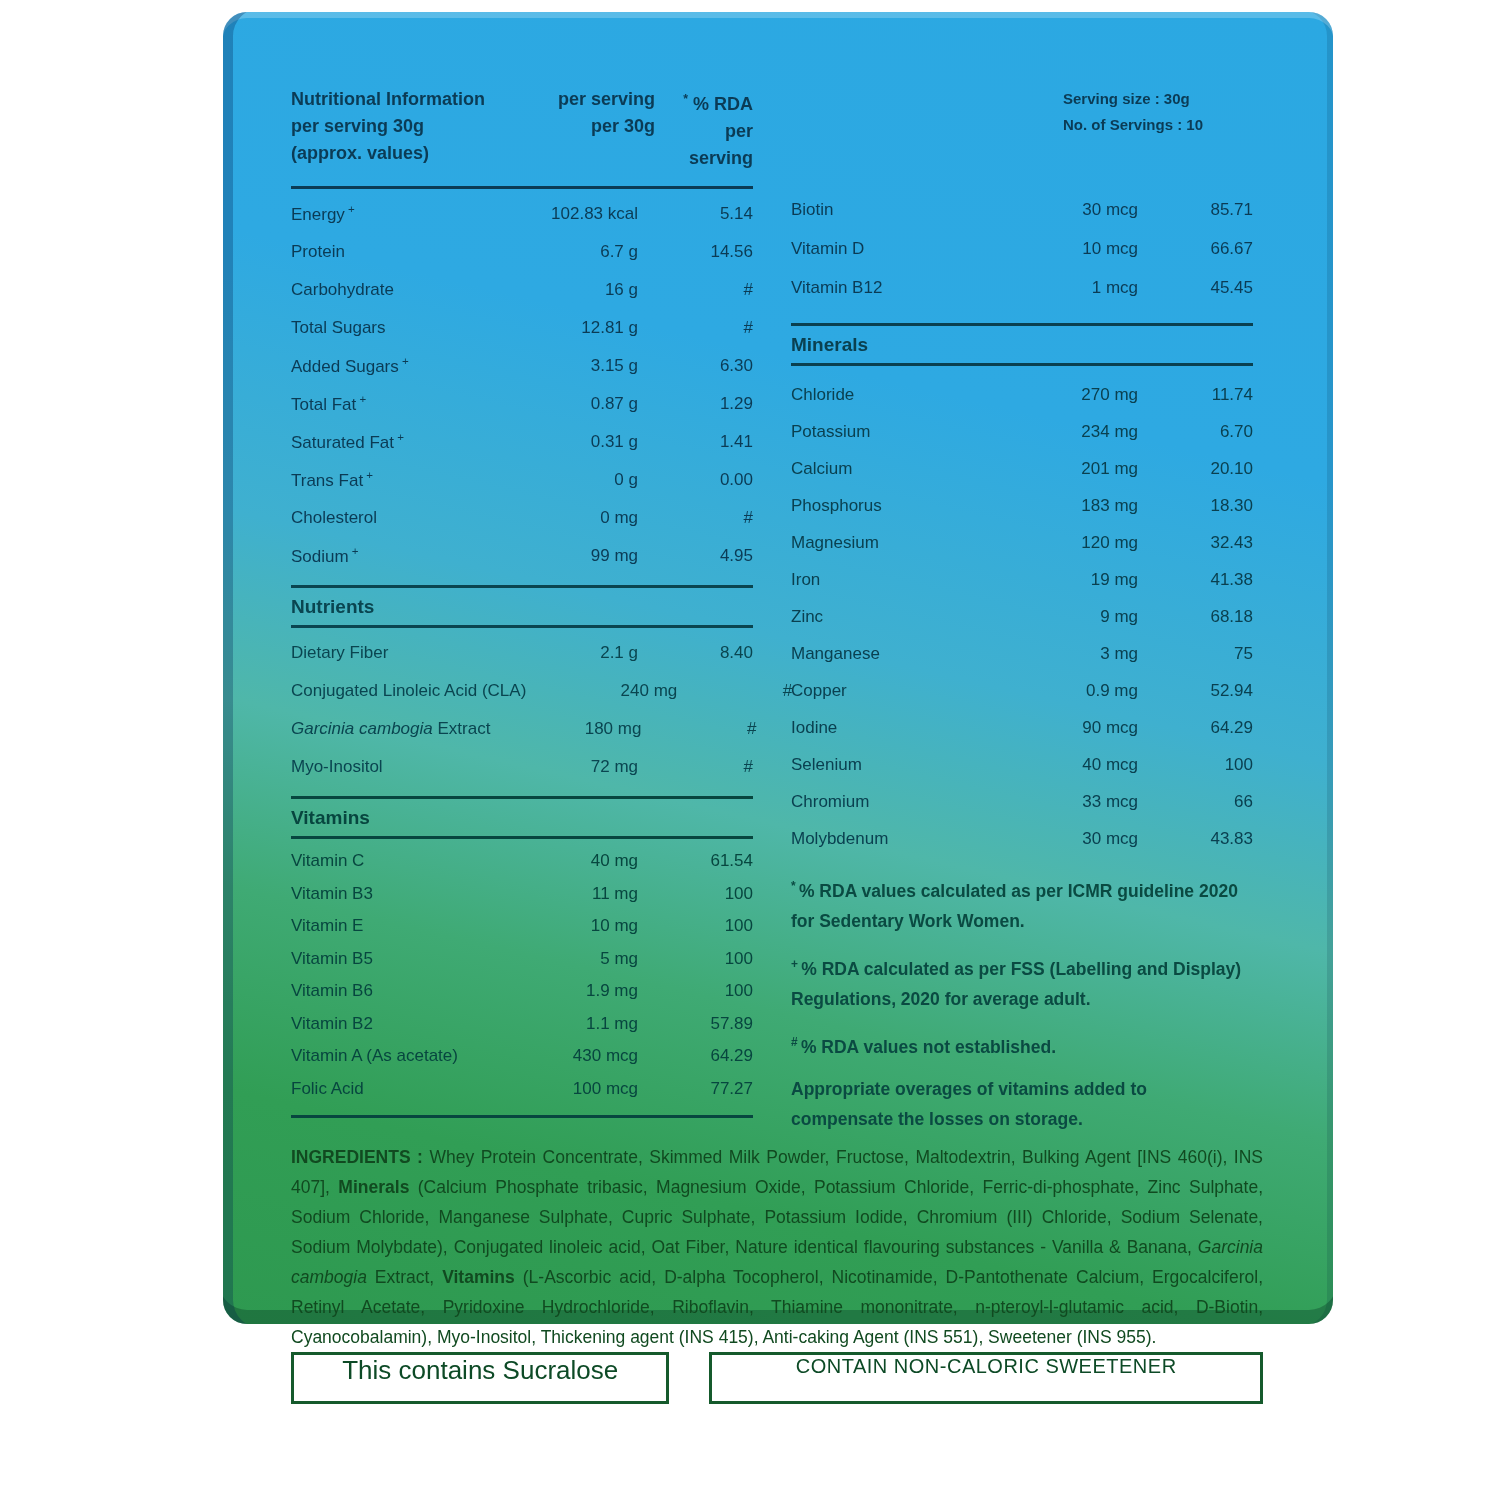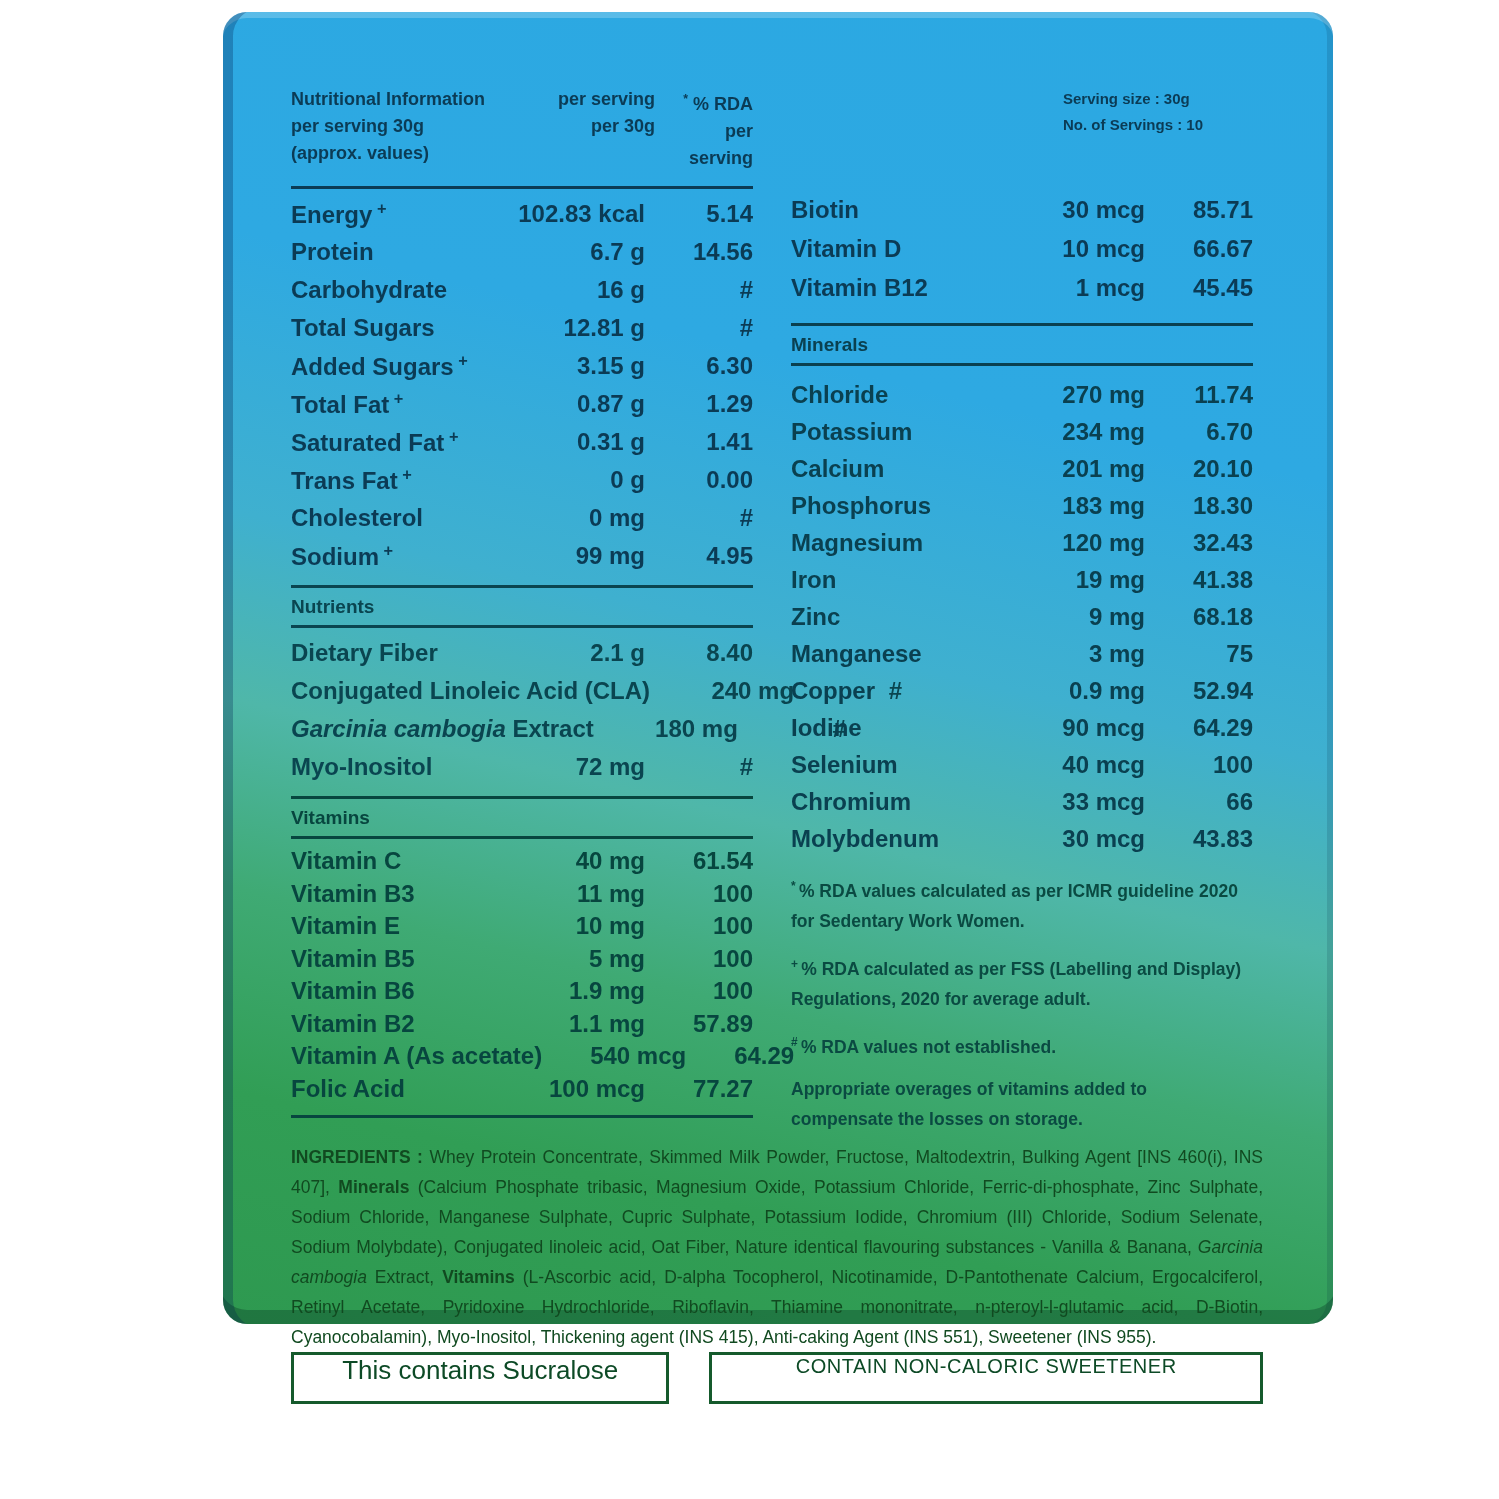--- a/index.html
+++ b/index.html
@@ -27,22 +27,22 @@
   .col-left{position:absolute;left:68px;top:74px;width:462px;color:#0b3b55;}
   .col-right{position:absolute;left:568px;top:74px;width:462px;color:#0b3b55;}
 
   .thead{display:grid;grid-template-columns:1fr 128px 92px;column-gap:6px;
     font-size:18px;font-weight:bold;line-height:27px;}
   .thead .c1{text-align:left;}
   .thead .c2,.thead .c3{text-align:right;}
   .rule{height:3px;background:currentColor;border:0;margin:14px 0 0 0;}
 
   .tbl{margin-top:6px;}
-  .row{display:grid;grid-template-columns:1fr 128px 92px;column-gap:16px;
-    align-items:center;font-size:24px;font-weight:bold;}
+  .row{display:grid;grid-template-columns:1fr 128px 92px;column-gap:23px;
+    align-items:center;font-size:17px;font-weight:normal;}
   .row .label{text-align:left;white-space:nowrap;}
   .row .value,.row .rda{text-align:right;white-space:nowrap;}
   .pitch38 .row{height:38px;}
   .pitch37 .row{height:37px;}
   .pitch39 .row{height:39px;}
   .pitch32 .row{height:32.5px;}
   sup{font-size:68%;}
 
   .section-head{margin-top:10px;}
   .section-head .rule{margin:0 0 7px 0;}
@@ -210,21 +210,21 @@
             <div class="cell value">1.9 mg</div>
             <div class="cell rda">100</div>
           </div>
           <div class="row">
             <div class="cell label">Vitamin B2</div>
             <div class="cell value">1.1 mg</div>
             <div class="cell rda">57.89</div>
           </div>
           <div class="row">
             <div class="cell label">Vitamin A (As acetate)</div>
-            <div class="cell value">540 mcg</div>
+            <div class="cell value">430 mcg</div>
             <div class="cell rda">64.29</div>
           </div>
           <div class="row">
             <div class="cell label">Folic Acid</div>
             <div class="cell value">100 mcg</div>
             <div class="cell rda">77.27</div>
           </div>
         </div>
       <div class="rule tint-vitamins" style="margin-top:10px;"></div>
     </div>

